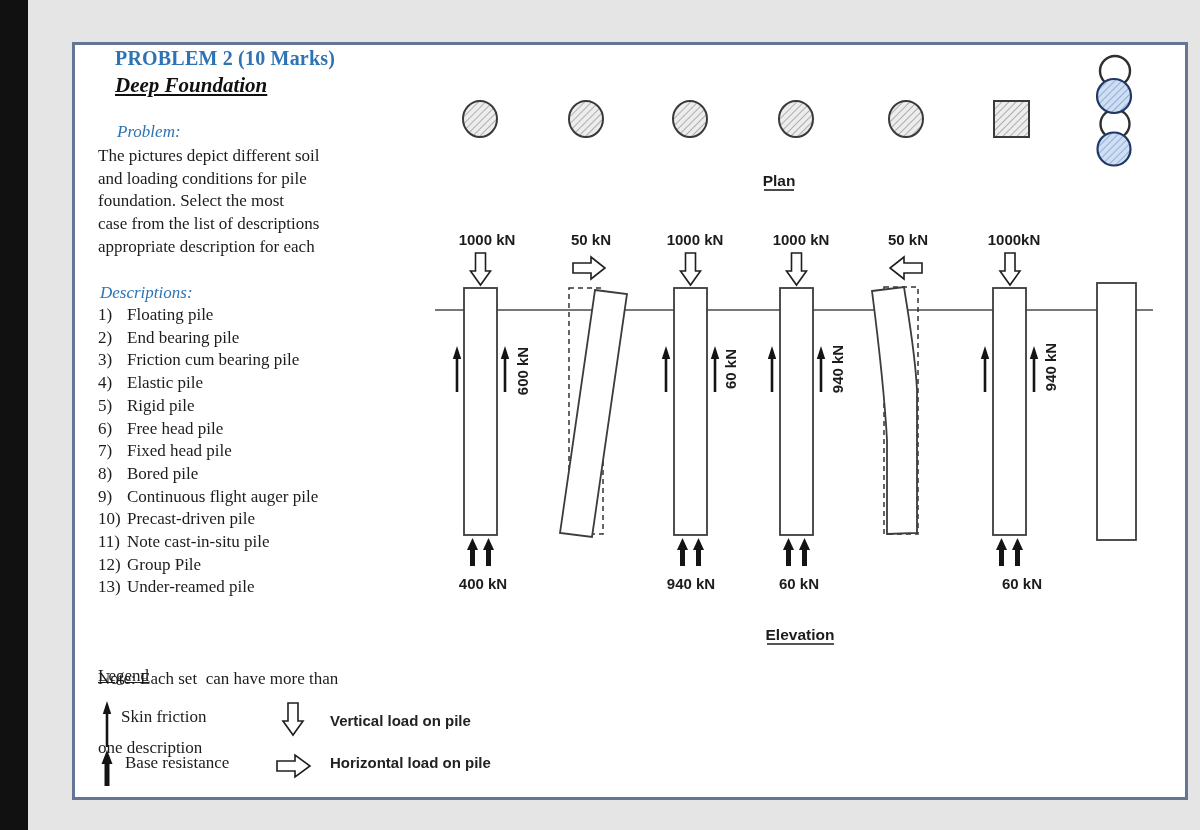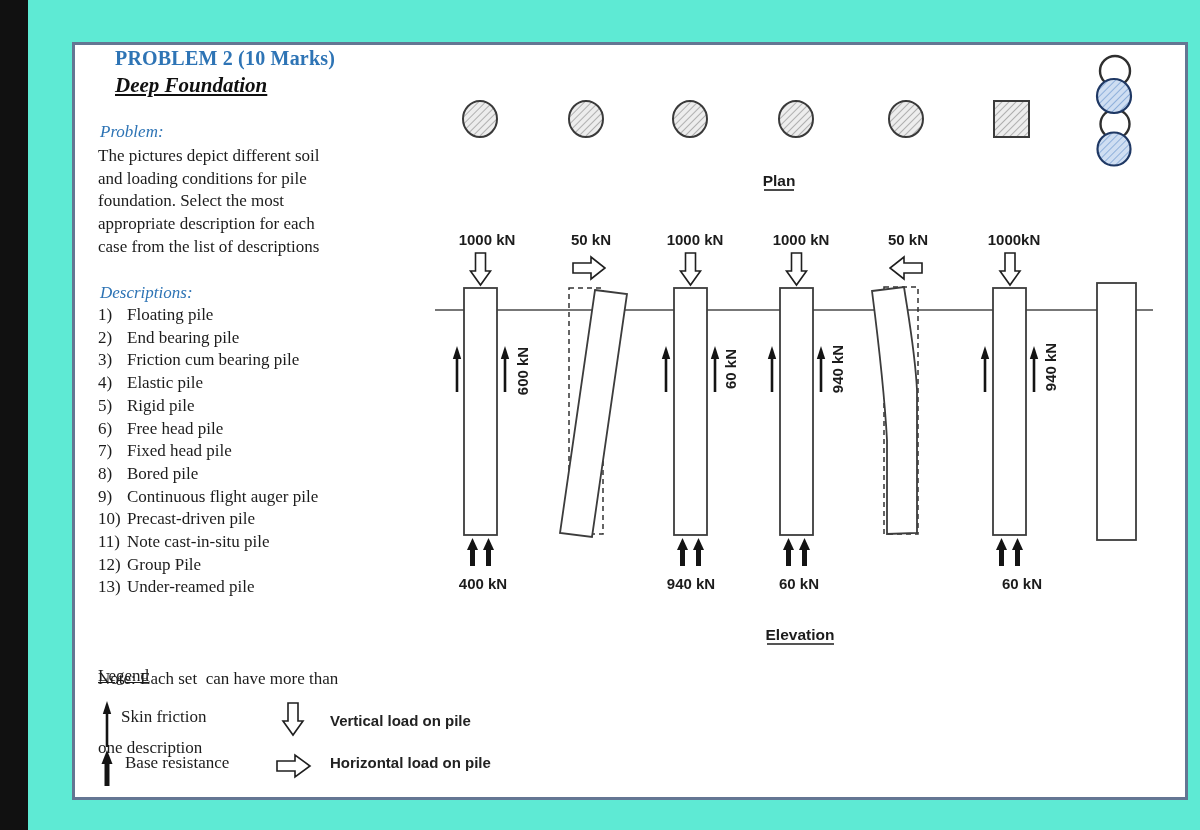--- a/index.html
+++ b/index.html
@@ -1,26 +1,26 @@
 <!DOCTYPE html>
 <html><head>
 <meta charset="utf-8">
 <style>
   html,body{margin:0;padding:0;background:#ffffff;}
-  #root{position:relative;width:1200px;height:830px;background:#5eead4;overflow:hidden;
+  #root{position:relative;width:1200px;height:830px;background:#e5e5e5;overflow:hidden;
         font-family:"Liberation Serif", serif;}
   .black-bar{position:absolute;left:0;top:0;width:28px;height:830px;background:#111111;}
   .page{position:absolute;left:72px;top:42px;width:1116px;height:758px;background:#ffffff;
         border:3px solid #647693;box-sizing:border-box;}
   .abs{position:absolute;}
   .page-title{left:115px;top:47px;font-size:20px;font-weight:600;color:#2e74b5;letter-spacing:.2px;}
   .page-subtitle{left:115px;top:73px;font-size:21px;font-weight:700;font-style:italic;
         color:#101010;text-decoration:underline;}
   .blue-head{font-size:17px;font-style:italic;color:#2e74b5;}
-  .problem-head{left:100px;top:122px;}
+  .problem-head{left:117px;top:122px;}
   .desc-head{left:100px;top:283px;}
   .body-text{font-size:17px;color:#1c1c1c;line-height:22.7px;}
   .problem-text{left:98px;top:145px;width:300px;}
   .desc-list{left:98px;top:304px;width:320px;}
   .desc-item{display:flex;}
   .desc-num{width:29px;flex:0 0 29px;}
   .note-text{left:98px;top:621px;width:310px;line-height:23px;white-space:pre-wrap;}
   .legend-head{left:98px;top:666px;font-size:17px;color:#1c1c1c;text-decoration:underline;text-align:right;}
   .leg-serif{font-size:17px;color:#1c1c1c;}
   .leg-sans{font-family:"Liberation Sans", sans-serif;font-size:15px;color:#222;font-weight:600;}
@@ -40,22 +40,22 @@
   <div class="page"></div>
 
   <div class="abs page-title">PROBLEM 2 (10 Marks)</div>
   <div class="abs page-subtitle">Deep Foundation</div>
 
   <div class="abs blue-head problem-head">Problem:</div>
   <div class="abs body-text problem-text">
     <div>The pictures depict different soil</div>
     <div>and loading conditions for pile</div>
     <div>foundation. Select the most</div>
+    <div>case from the list of descriptions</div>
     <div>appropriate description for each</div>
-    <div>case from the list of descriptions</div>
   </div>
 
   <div class="abs blue-head desc-head">Descriptions:</div>
   <div class="abs body-text desc-list">
     <div class="desc-item">
         <span class="desc-num">1)</span>
         <span>Floating pile</span>
       </div>
     <div class="desc-item">
         <span class="desc-num">2)</span>

